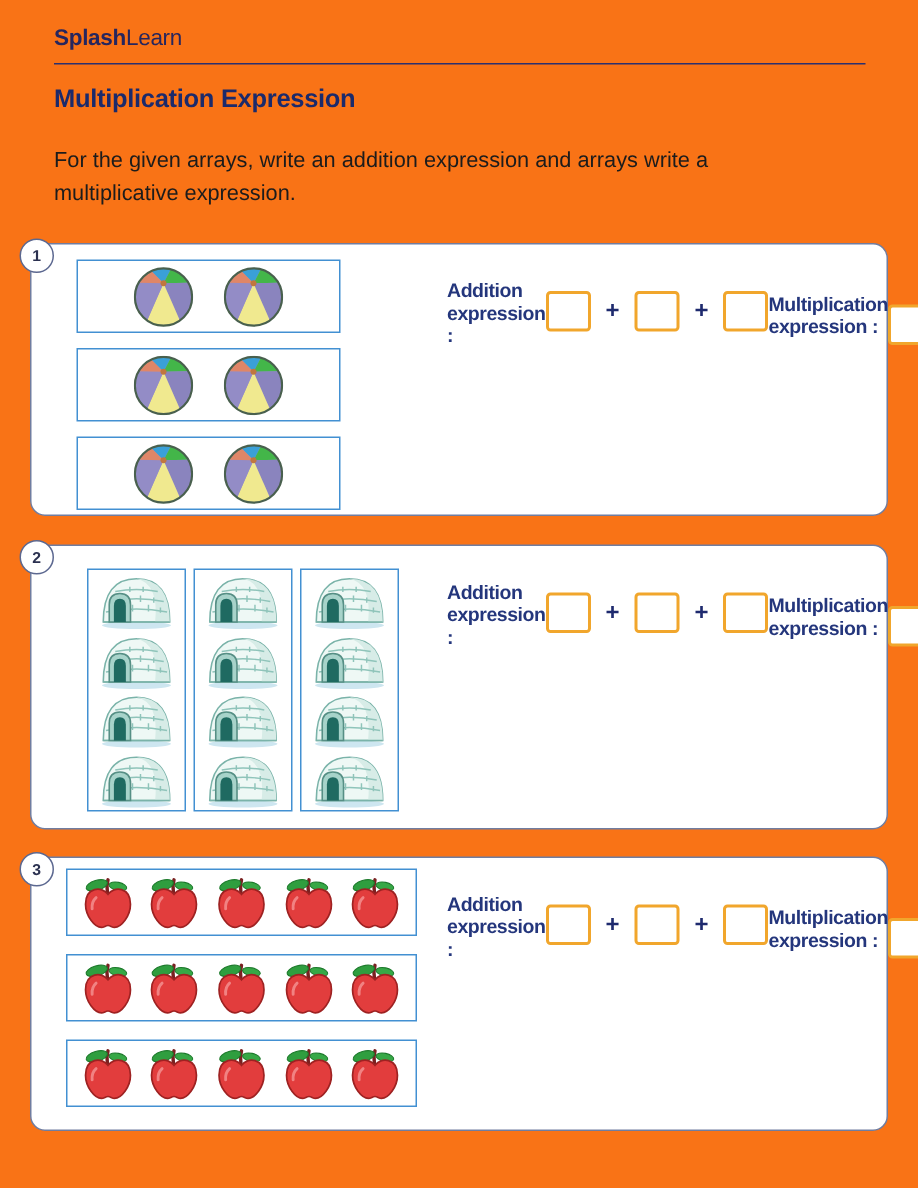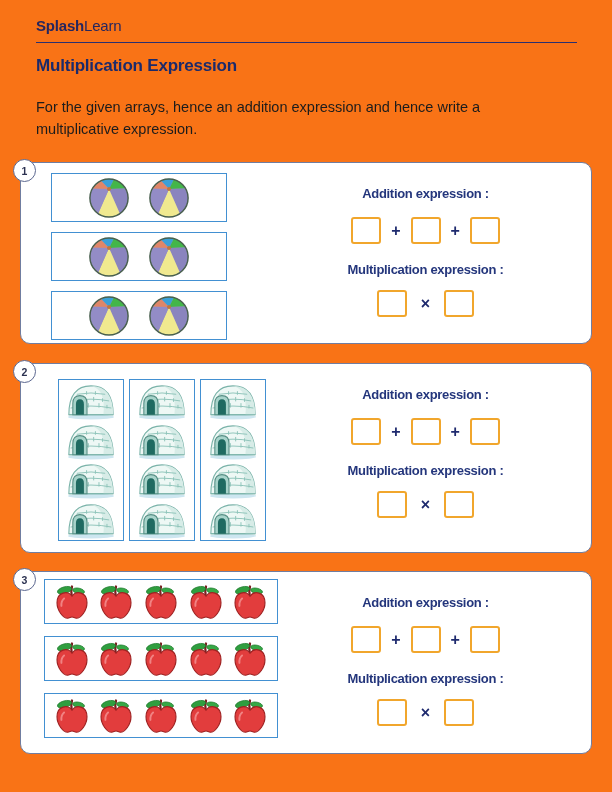--- a/index.html
+++ b/index.html
@@ -37,21 +37,21 @@
 
   .p3 .array-area { left:23px; top:7px; flex-direction:column; gap:12px; }
   .p3 .group { width:234px; height:45px; flex-direction:row; justify-content:space-evenly; }
 
   svg.item { display:block; }
   svg.beach-ball { width:40px; height:40px; }
   svg.igloo { width:52px; height:39px; }
   svg.apple { width:36px; height:37px; }
 
   
-  .exprs { position:absolute; top:0; right:38px; width:255px; display:flex; flex-direction:column; align-items:center; padding-top:23px; }
+  .exprs { position:absolute; top:0; right:38px; width:255px; display:flex; flex-direction:row; align-items:center; padding-top:23px; }
   .expr-label { font-size:13px; font-weight:bold; letter-spacing:-0.3px; color:#24367c; }
   .expr-label.add { margin-bottom:16px; }
   .expr-label.mul { margin-bottom:13px; }
   .ans-row { display:flex; align-items:center; margin-bottom:18px; }
   .ans-row.add { gap:10px; }
   .ans-row.mul { gap:14px; margin-bottom:0; }
   .ans-box { width:30px; height:27px; background:#fff; border:2.3px solid var(--answer_box_border,#f1a62c); border-radius:3px; }
   .op { color:#1e2a6e; font-weight:bold; font-size:16px; line-height:1; }
 
   .defs { position:absolute; width:0; height:0; overflow:hidden; }
@@ -91,21 +91,21 @@
 </svg>
 
 <div class="page">
 
   <div class="logo">
     <span class="b">Splash</span><span class="l">Learn</span>
   </div>
   <div class="header-rule"></div>
 
   <h1 class="page-title">Multiplication Expression</h1>
-  <p class="instructions">For the given arrays, hence an addition expression and hence write a multiplicative expression.</p>
+  <p class="instructions">For the given arrays, write an addition expression and arrays write a multiplicative expression.</p>
 
   <section class="panel p1">
     <div class="badge">1</div>
     <div class="array-area">
         <div class="group">
           <svg class="item beach-ball" viewBox="0 0 44 44">
             <use href="#sym-beach-ball"></use>
           </svg>
           <svg class="item beach-ball" viewBox="0 0 44 44">
             <use href="#sym-beach-ball"></use>

